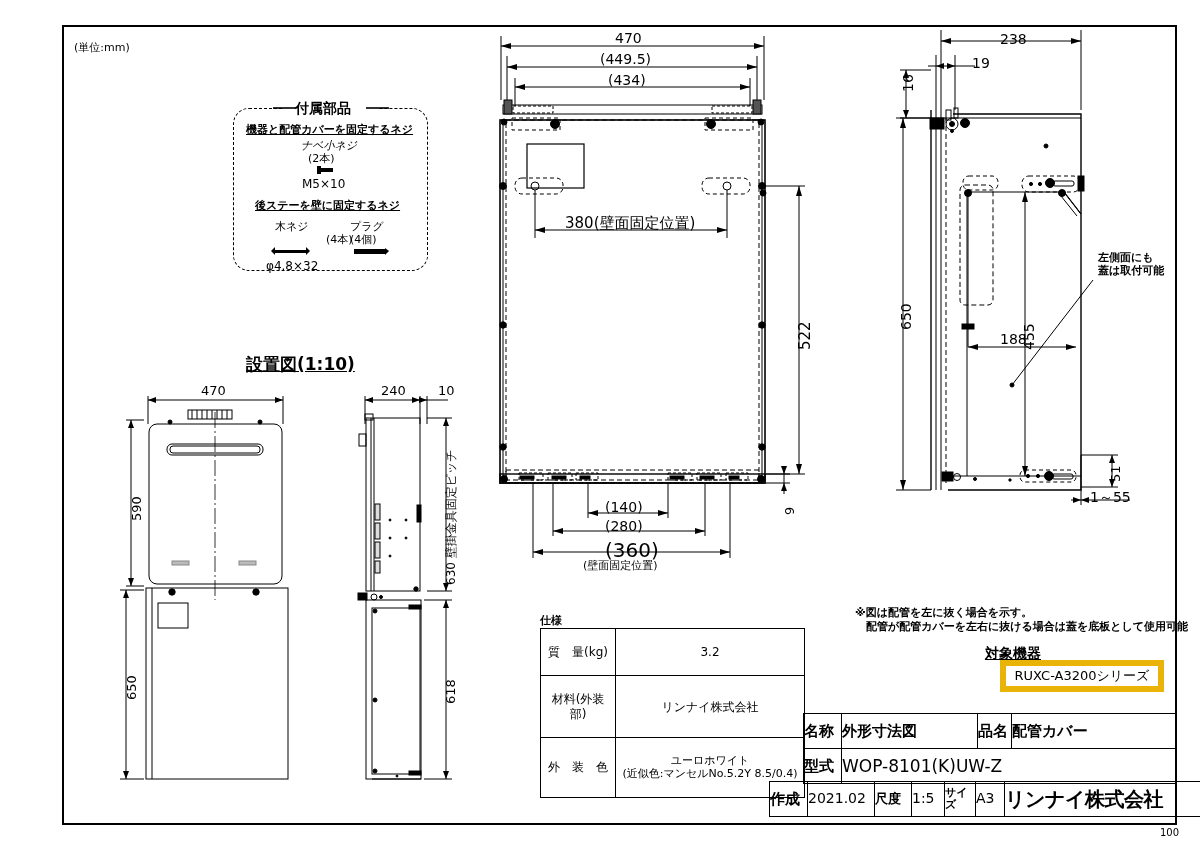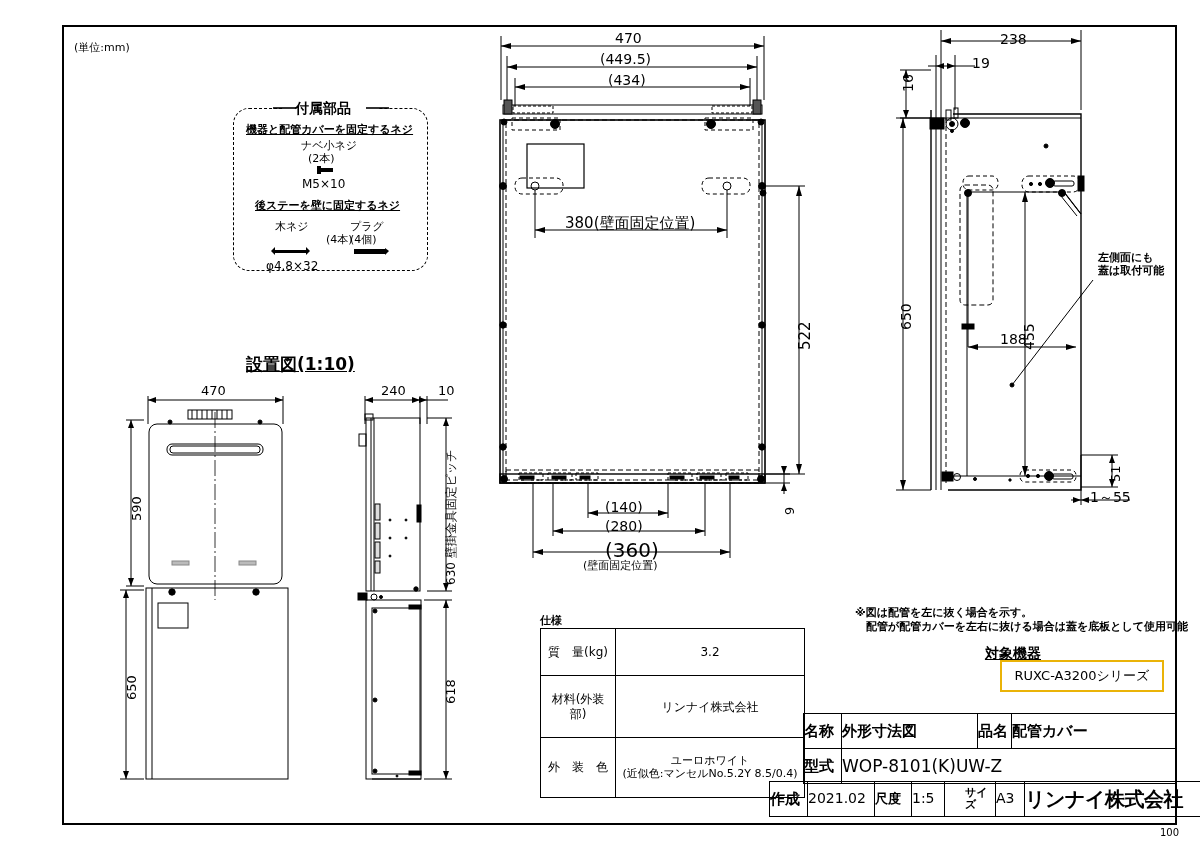--- a/index.html
+++ b/index.html
@@ -18,42 +18,42 @@
           box-sizing:border-box;}
   .ul{text-decoration:underline;}
   
   table{border-collapse:collapse;position:absolute;font-size:12px;}
   table td{border:1px solid #000;padding:16px 3px;text-align:center;
            line-height:1.2;}
   
   .tb{position:absolute;border-collapse:collapse;font-size:15px;}
   .tb td{border:1px solid #000;text-align:left;padding:0;line-height:1.1;}
   .bold{font-weight:bold;}
-  .tgt{position:absolute;border:2px solid #eab308;box-sizing:border-box;
+  .tgt{position:absolute;border:6px solid #eab308;box-sizing:border-box;
        display:flex;align-items:center;justify-content:center;font-size:13px;}
 </style>
 </head>
 <body>
 
 <div id="sheet">
 
   <div class="frame"></div>
 
   <div class="t unit" style="left:74px;top:42px;">(単位:mm)</div>
 
   <div class="accbox" style="left:233px;top:108px;width:195px;height:163px;"></div>
   <div style="position:absolute;left:283px;top:101px;width:96px;height:14px;background:#fff;"></div>
   <svg width="1200" height="849">
     <line x1="273" y1="108" x2="296" y2="108" stroke="#000" stroke-width="1.6"></line>
     <line x1="366" y1="108" x2="389" y2="108" stroke="#000" stroke-width="1.6"></line>
   </svg>
   <div class="t" style="left:295px;top:100px;font-size:14px;font-weight:bold;">付属部品</div>
 
   <div class="t ul" style="left:246px;top:124px;font-size:11px;font-weight:bold;">機器と配管カバーを固定するネジ</div>
-  <div class="t" style="left:301px;top:140px;font-size:11px;">ナベ小ネジ</div>
+  <div class="t" style="left:301px;top:140px;font-size:11px;font-style:italic;">ナベ小ネジ</div>
   <div class="t" style="left:308px;top:153px;font-size:11px;">(2本)</div>
 
   <svg width="1200" height="849">
     <rect x="317" y="166" width="4" height="8" fill="#000"></rect>
     <rect x="321" y="168" width="12" height="4" fill="#000"></rect>
   </svg>
   <div class="t" style="left:302px;top:178px;font-size:12px;">M5×10</div>
 
   <div class="t ul" style="left:255px;top:200px;font-size:11px;font-weight:bold;">後ステーを壁に固定するネジ</div>
   <div class="t" style="left:275px;top:221px;font-size:11px;">木ネジ</div>
@@ -463,21 +463,21 @@
       </tr>
     </tbody>
   </table>
   <table class="tb" style="left:769px;top:781px;width:450px;">
     <tbody>
       <tr>
         <td style="width:37px;height:34px;" class="bold">作成</td>
         <td style="width:66px;font-size:14px;">2021.02</td>
         <td style="width:36px;font-size:13px;" class="bold">尺度</td>
         <td style="width:32px;font-size:14px;">1:5</td>
-        <td style="width:30px;font-size:11px;padding-left:20px;" class="bold">サイズ</td>
+        <td style="width:30px;font-size:11px;" class="bold">サイズ</td>
         <td style="width:28px;font-size:14px;">A3</td>
         <td style="font-size:20px;font-weight:bold;letter-spacing:-0.5px;">リンナイ株式会社</td>
       </tr>
     </tbody>
   </table>
 
   <div class="t" style="left:1160px;top:827px;font-size:10px;">100</div>
 
 </div>
 

